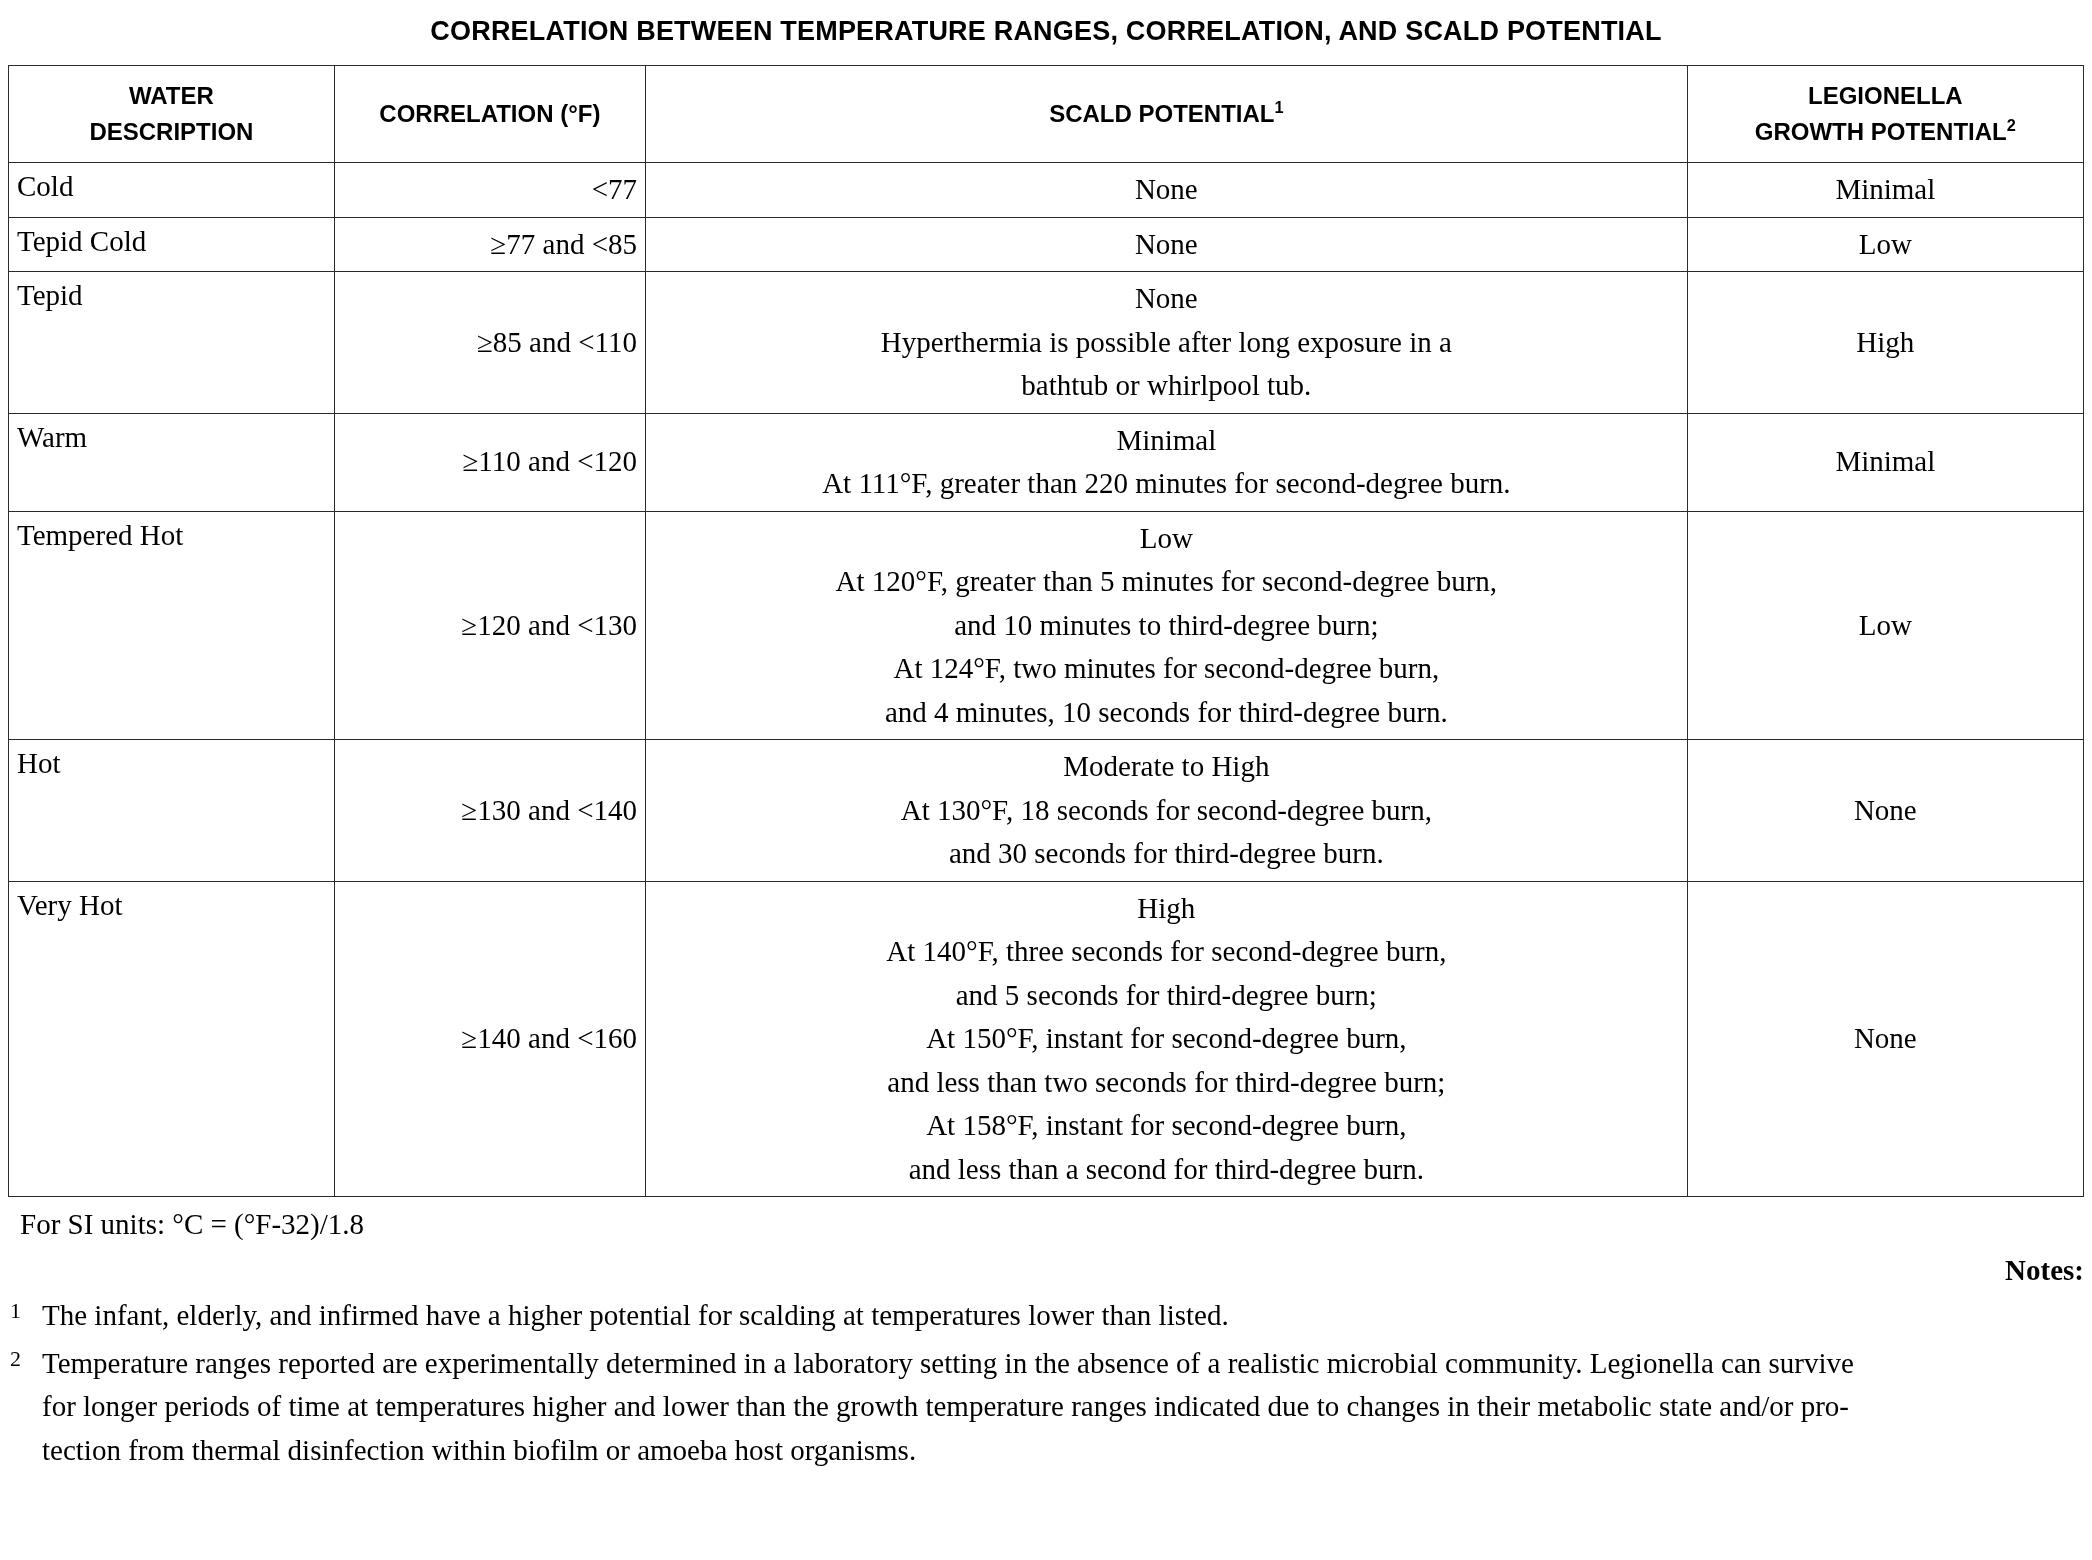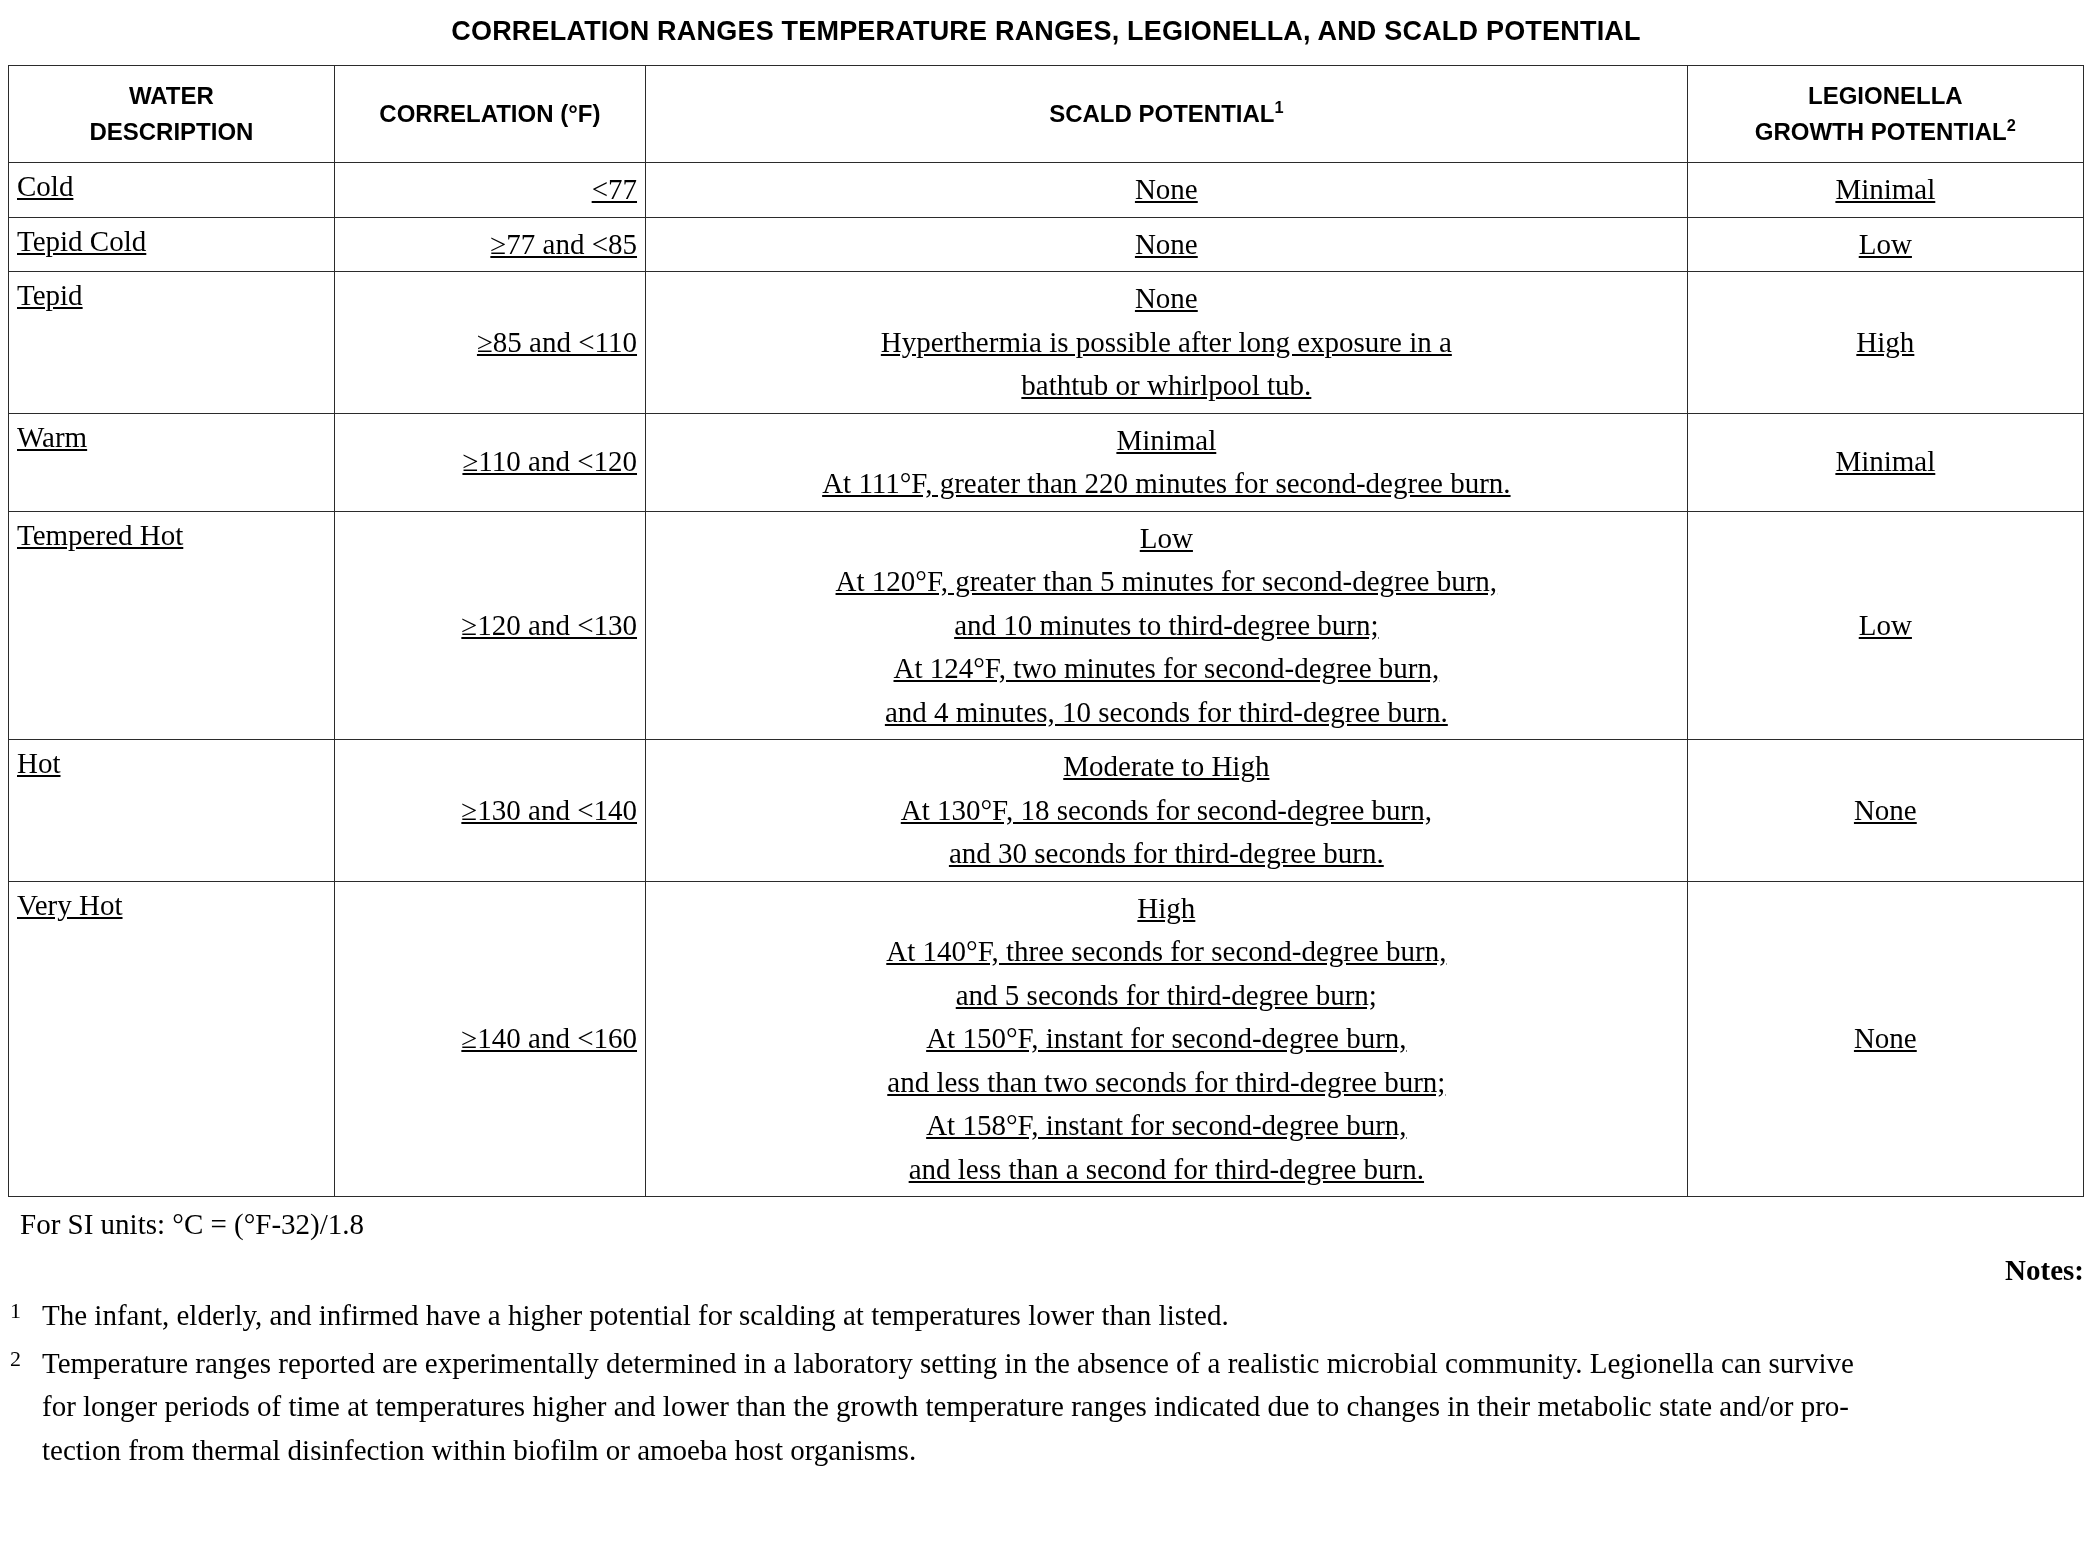--- a/index.html
+++ b/index.html
@@ -50,21 +50,20 @@
   th sup, .hdr sup {
     font-size: 0.68em;
     vertical-align: super;
     line-height: 0;
   }
 
   td {
     font-size: 29px;
     line-height: 1.5;
     padding: 5px 8px;
-    text-decoration: underline;
   }
   td.water {
     text-align: left;
     vertical-align: top;
     padding-top: 2px;
   }
   td.temp {
     text-align: right;
     vertical-align: middle;
   }
@@ -91,21 +90,21 @@
     padding-left: 2px;
   }
   .note-text { flex: 1 1 auto; }
 </style>
 </head>
 <body>
 
 <div class="page">
 
   <div class="title-block">
-    <div class="title-line">CORRELATION RANGES TEMPERATURE RANGES, LEGIONELLA, AND SCALD POTENTIAL</div>
+    <div class="title-line">CORRELATION BETWEEN TEMPERATURE RANGES, CORRELATION, AND SCALD POTENTIAL</div>
   </div>
 
   <table class="main">
     <colgroup>
       <col class="c-water">
         <col class="c-temp">
         <col class="c-scald">
         <col class="c-leg">
     </colgroup>
     <thead>

